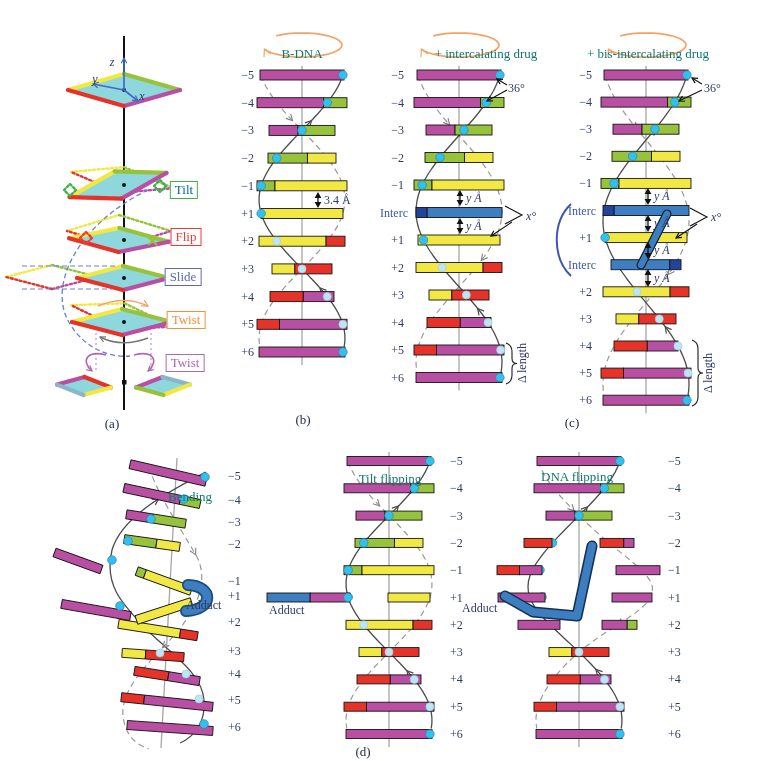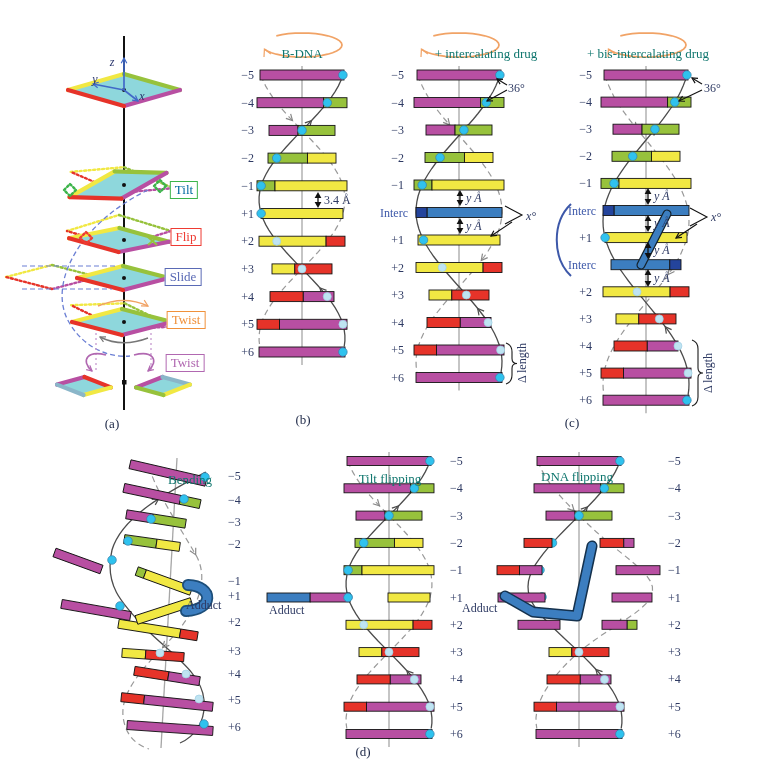--- a/index.html
+++ b/index.html
@@ -563,21 +563,21 @@
         <path d="M 106,355 C 88,350 80,360 92,371" fill="none" stroke="#b168b1" stroke-width="1.7"></path>
         <polyline points="86.16207978242889,369.6148330305431 92,371 89.88383190524783,365.38556925461245" fill="none" stroke="#b168b1" stroke-width="1.2"></polyline>
         <path d="M 134,355 C 152,350 160,360 148,371" fill="none" stroke="#b168b1" stroke-width="1.7"></path>
         <polyline points="150.11616809475217,365.38556925461245 148,371 153.8379202175711,369.6148330305431" fill="none" stroke="#b168b1" stroke-width="1.2"></polyline>
       </g>
     </svg>
 
   <div class="t c title" style="left:302px;top:17px">B-DNA</div>
   <div class="t c title" style="left:486px;top:17px">+ intercalating drug</div>
   <div class="t c title" style="left:648px;top:17px">+ bis-intercalating drug</div>
-  <div class="t c title" style="left:190px;top:443px">Bending</div>
+  <div class="t c title" style="left:190px;top:460px">Bending</div>
   <div class="t c title" style="left:390px;top:442px">Tilt flipping</div>
   <div class="t c title" style="left:577px;top:440px">DNA flipping</div>
 
   <div class="t c cap" style="left:112px;top:423px">(a)</div>
   <div class="t c cap" style="left:303px;top:419px">(b)</div>
   <div class="t c cap" style="left:572px;top:422px">(c)</div>
   <div class="t c cap" style="left:363px;top:751px">(d)</div>
 <div class="t r" style="left: 254px; top: 75px;">−5</div>
     <div class="t r" style="left: 254px; top: 102.7px;">−4</div>
     <div class="t r" style="left: 254px; top: 130.4px;">−3</div>

